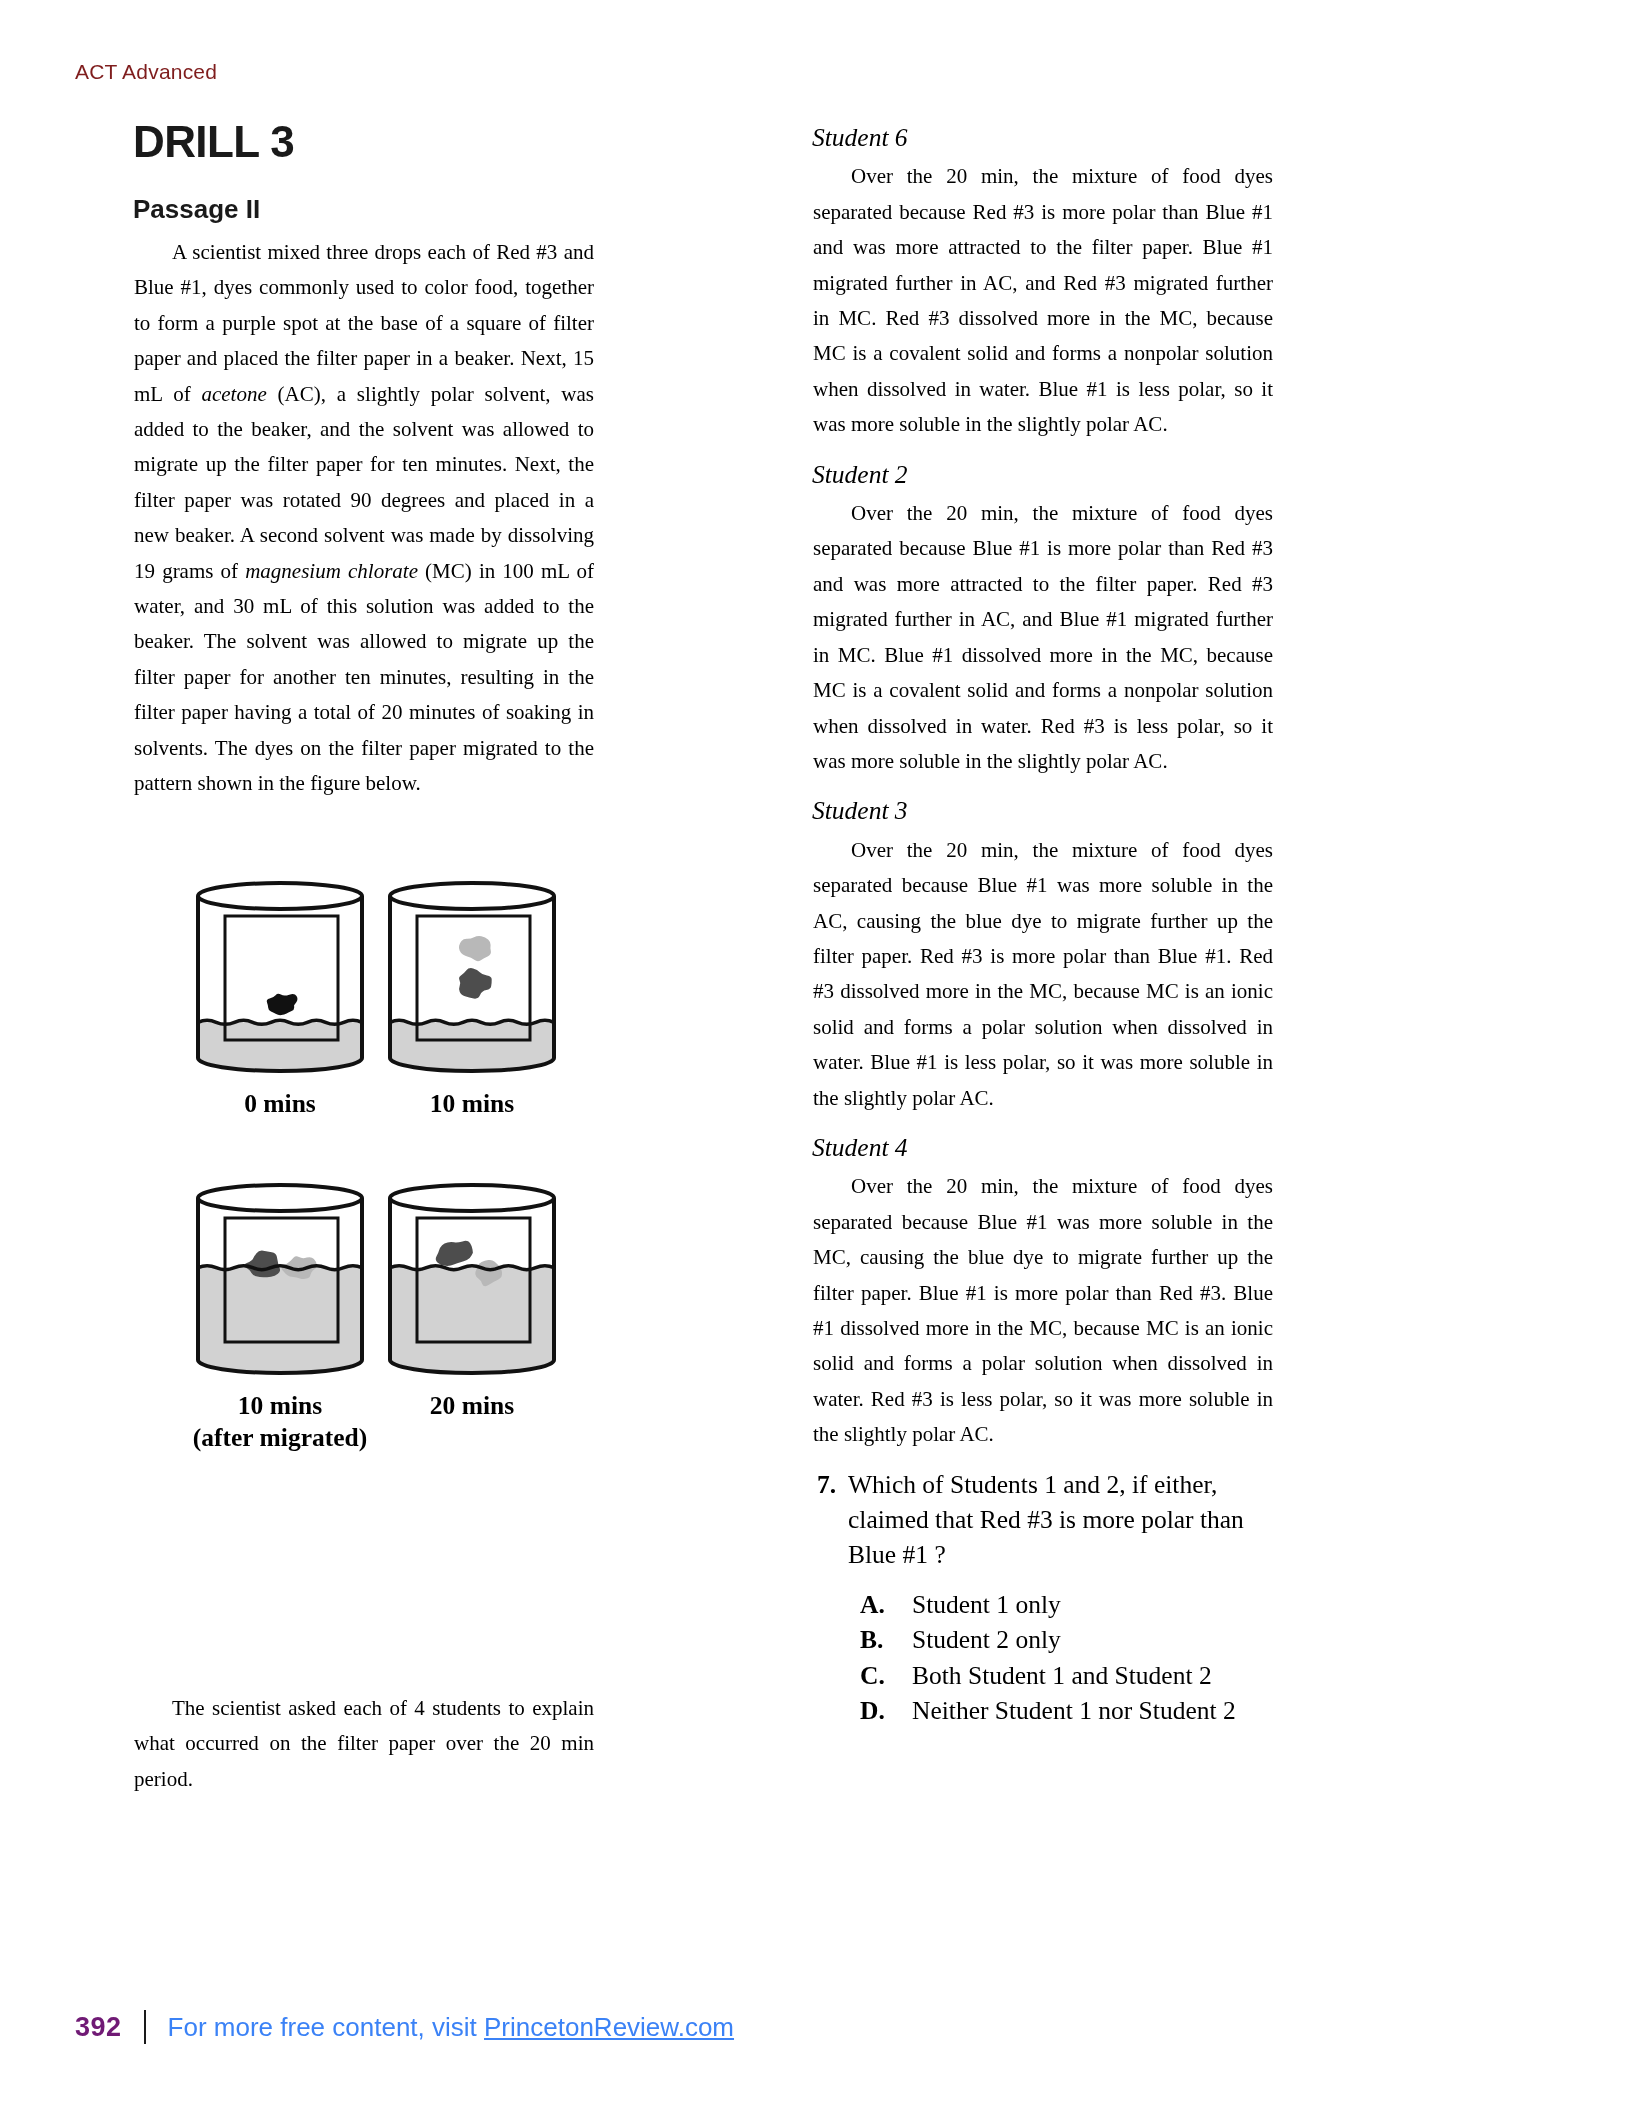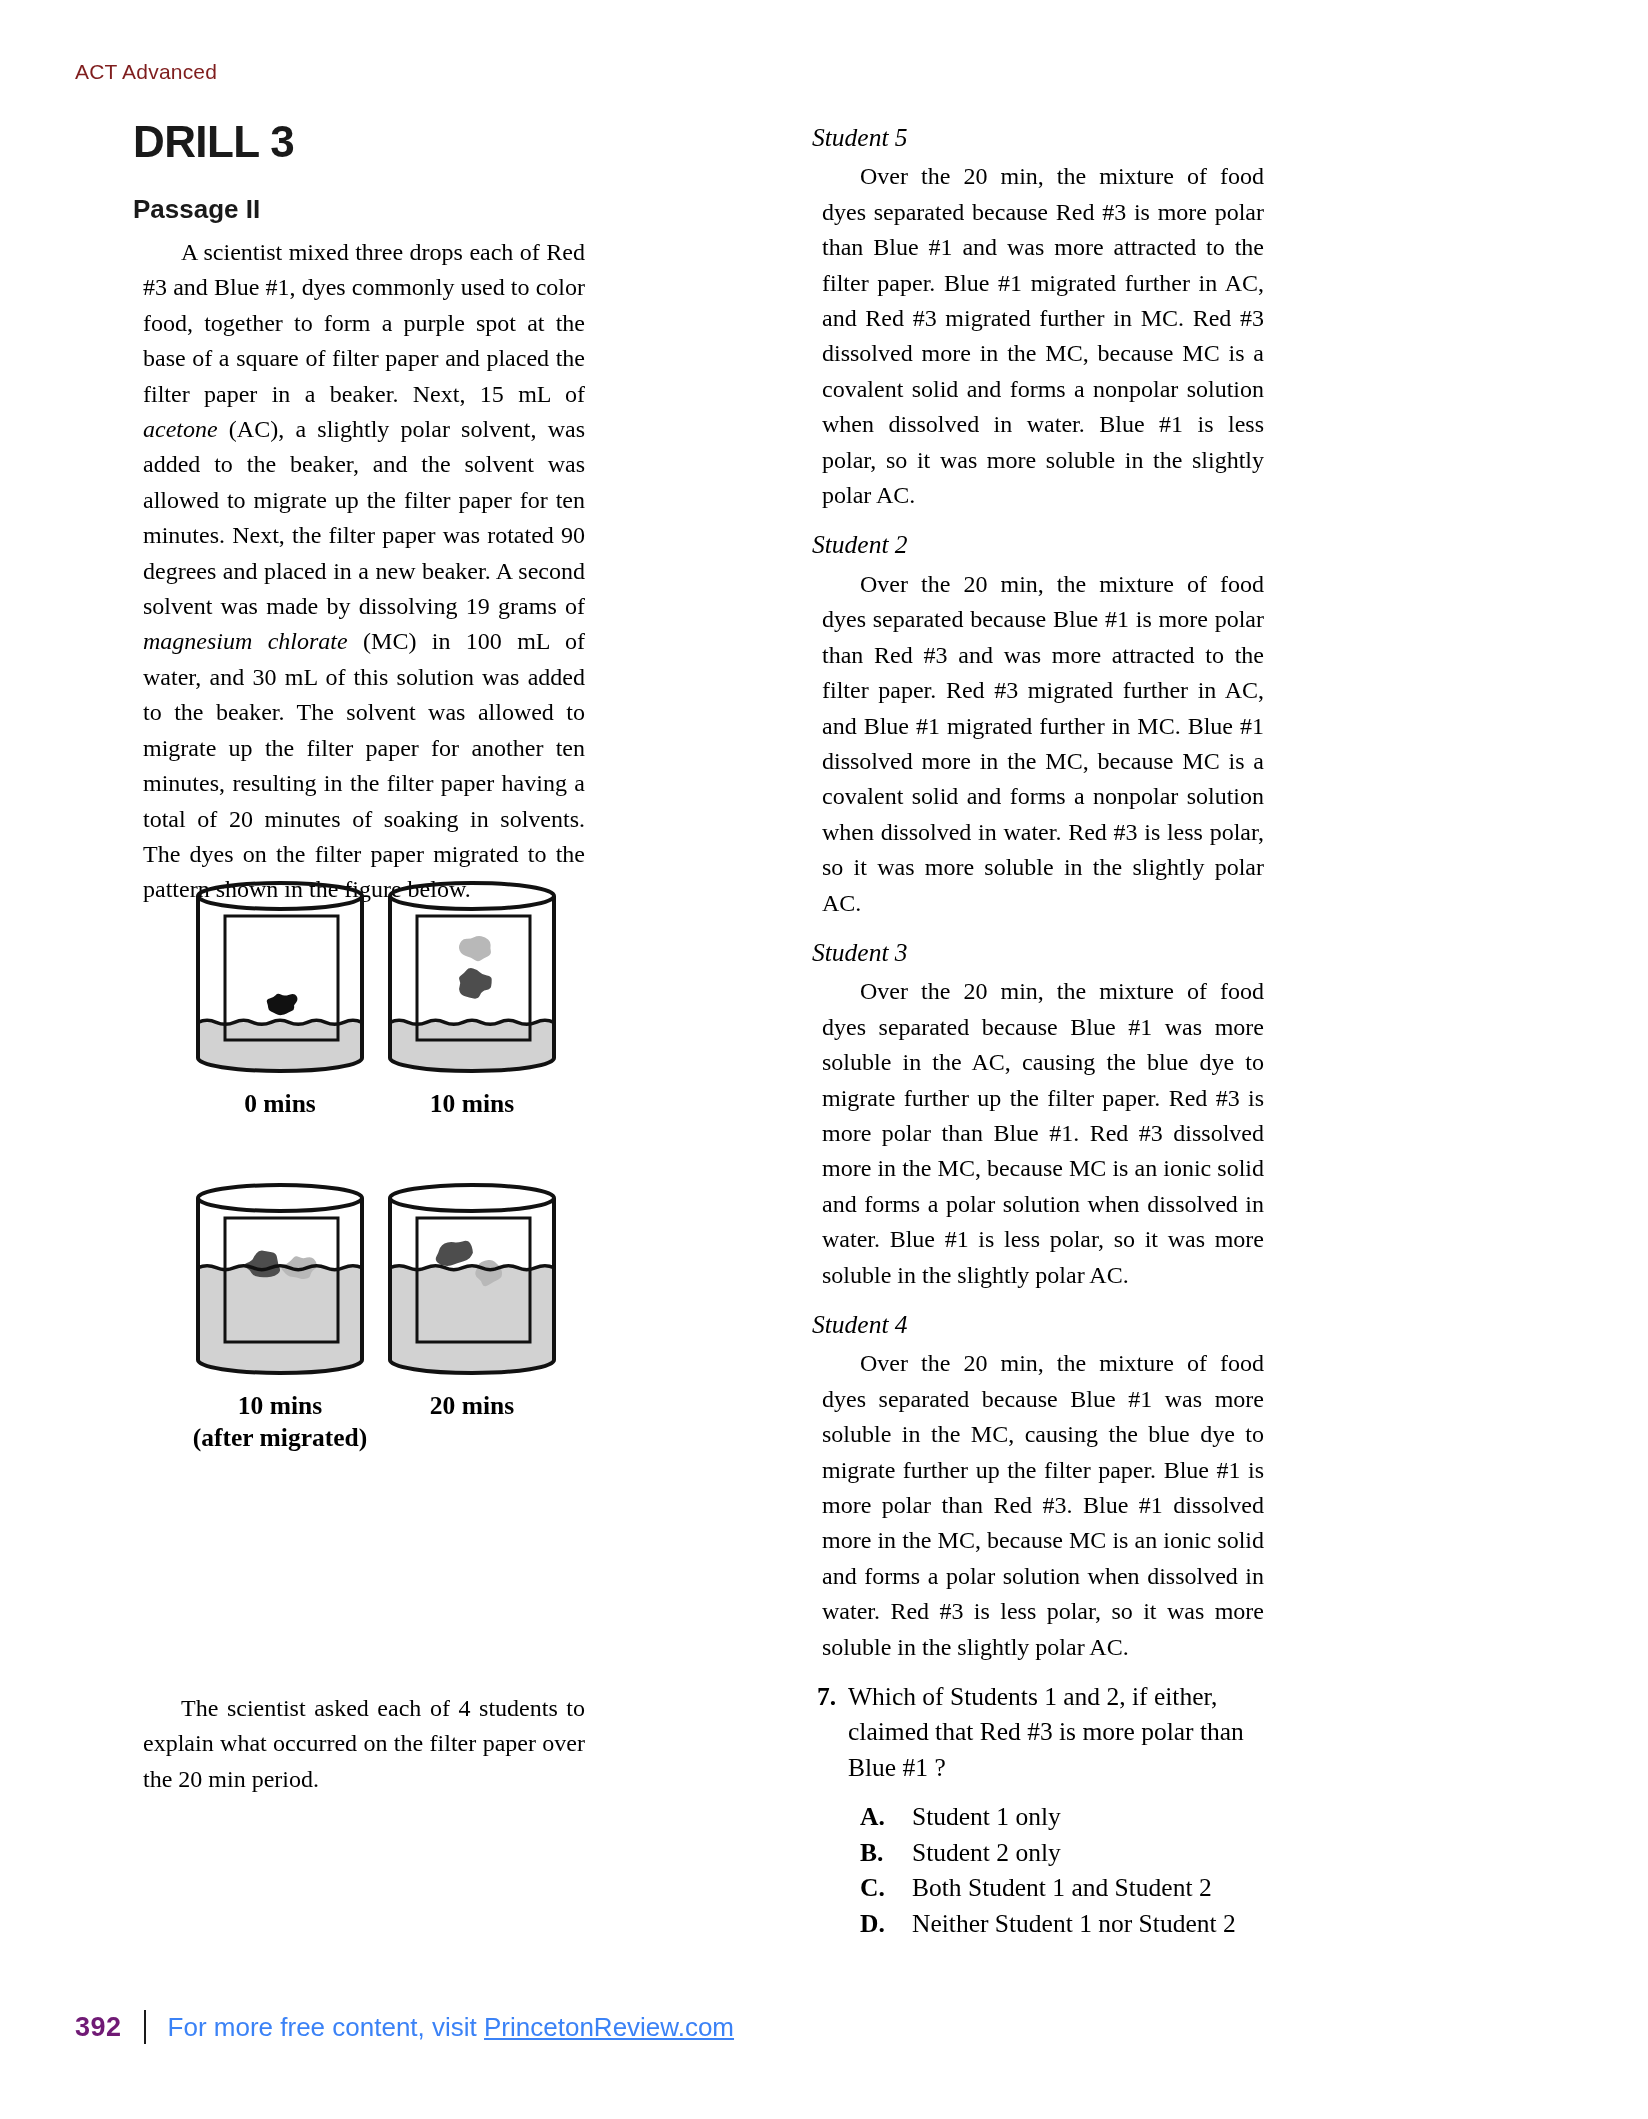--- a/index.html
+++ b/index.html
@@ -60,25 +60,25 @@
   .passage-title {
     font-family: "Liberation Sans", sans-serif;
     font-weight: bold;
     font-size: 26px;
     margin: 0 0 10px 0;
     color: #1a1a1a;
   }
 
   
   p.body {
-    font-size: 24px;
+    font-size: 21px;
     line-height: 35.4px;
     text-align: justify;
     text-justify: inter-word;
-    margin: 10px;
+    margin: 1px;
     text-indent: 38px;
     hyphens: none;
   }
   p.body + p.body { margin-top: 20px; }
   .ital { font-style: italic; }
 
   .student-head {
     font-size: 25.5px;
     font-style: italic;
     line-height: 35.4px;
@@ -194,21 +194,21 @@
     <h1 class="drill-title">DRILL 3</h1>
     <h2 class="passage-title">Passage II</h2>
 
     <p class="body"><span>A scientist mixed three drops each of Red #3 and Blue #1, dyes commonly used to color food, together to form a purple spot at the base of a square of filter paper and placed the filter paper in a beaker. Next, 15 mL of </span><span class="ital">acetone</span><span> (AC), a slightly polar solvent, was added to the beaker, and the solvent was allowed to migrate up the filter paper for ten minutes. Next, the filter paper was rotated 90 degrees and placed in a new beaker. A second solvent was made by dissolving 19 grams of </span><span class="ital">magnesium chlorate</span><span> (MC) in 100 mL of water, and 30 mL of this solution was added to the beaker. The solvent was allowed to migrate up the filter paper for another ten minutes, resulting in the filter paper having a total of 20 minutes of soaking in solvents. The dyes on the filter paper migrated to the pattern shown in the figure below.</span></p>
 
   </div>
 
   <div class="col-right">
 
     <div class="student-block">
-      <div class="student-head">Student 5</div>
+      <div class="student-head">Student 6</div>
       <p class="body">Over the 20 min, the mixture of food dyes separated because Red #3 is more polar than Blue #1 and was more attracted to the filter paper. Blue #1 migrated further in AC, and Red #3 migrated further in MC. Red #3 dissolved more in the MC, because MC is a covalent solid and forms a nonpolar solution when dissolved in water. Blue #1 is less polar, so it was more soluble in the slightly polar AC.</p>
     </div>
 
     <div class="student-block">
       <div class="student-head">Student 2</div>
       <p class="body">Over the 20 min, the mixture of food dyes separated because Blue #1 is more polar than Red #3 and was more attracted to the filter paper. Red #3 migrated further in AC, and Blue #1 migrated further in MC. Blue #1 dissolved more in the MC, because MC is a covalent solid and forms a nonpolar solution when dissolved in water. Red #3 is less polar, so it was more soluble in the slightly polar AC.</p>
     </div>
 
     <div class="student-block">
       <div class="student-head">Student 3</div>

